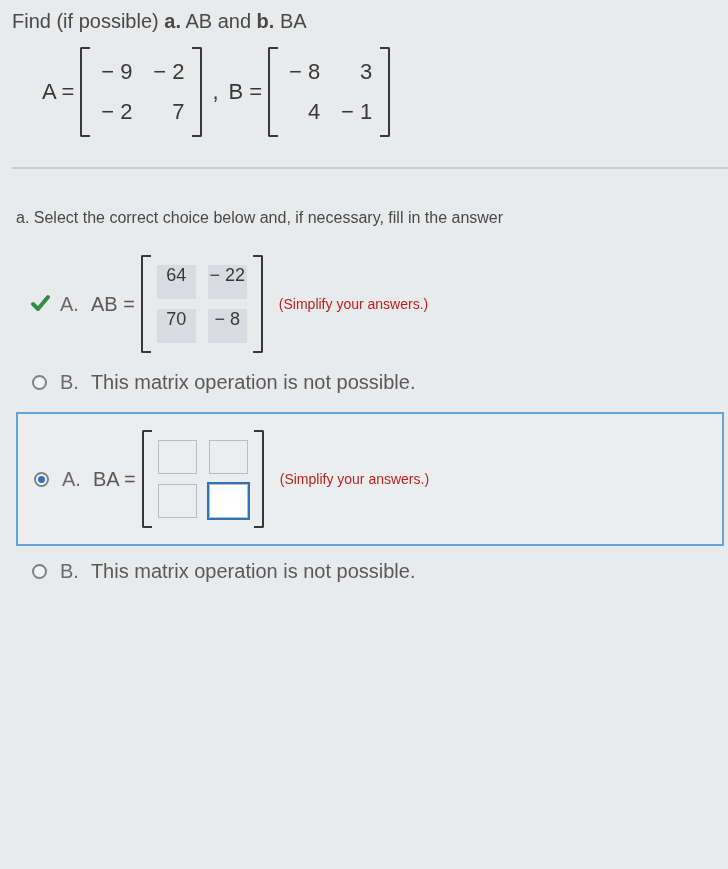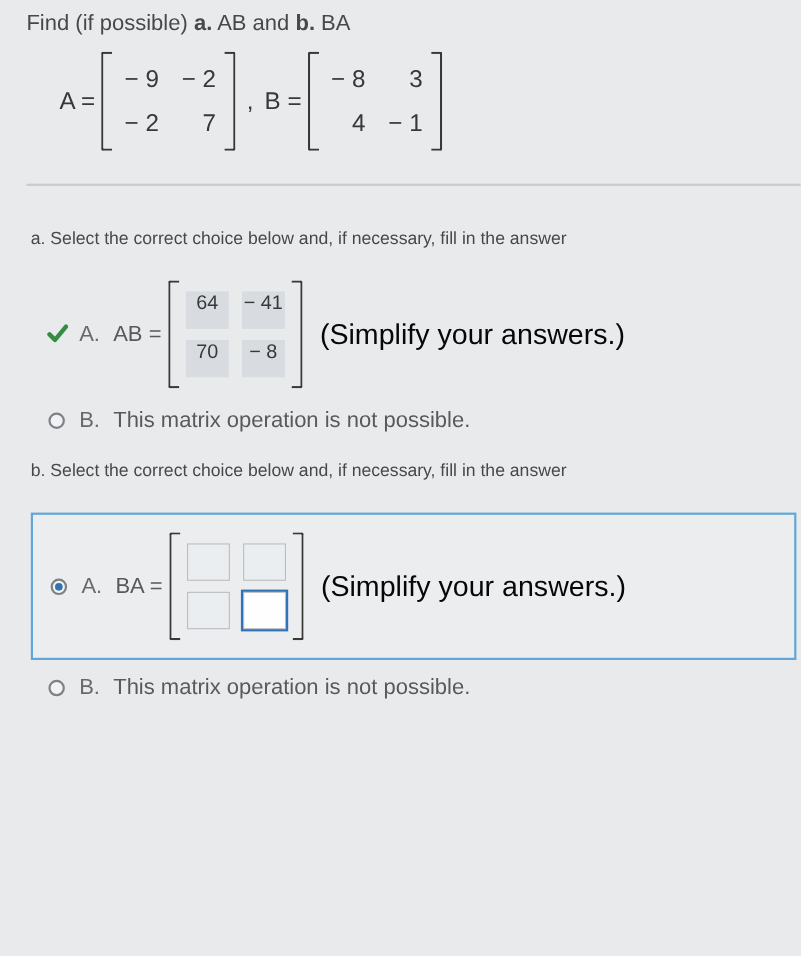--- a/index.html
+++ b/index.html
@@ -5,21 +5,21 @@
   * { box-sizing: border-box; margin: 0; padding: 0; }
   body {
     font-family: Arial, Helvetica, sans-serif;
     background: #e8eaec;
     width: 728px;
     height: 869px;
     overflow: hidden;
     color: #333;
     filter: contrast(0.95) brightness(1.02);
   }
-  .page { padding: 10px 0 0 24px; }
+  .page { padding: 10px 0 0 12px; }
   .prompt { font-size: 20px; color: #444; margin-bottom: 14px; }
   .bold { font-weight: bold; }
   .matrix-row {
     display: flex;
     align-items: center;
     font-size: 22px;
     color: #333;
     margin-left: 30px;
     margin-bottom: 30px;
   }
@@ -93,21 +93,21 @@
   .ans-cells input, .ans-cells .filled {
     width: 39px; height: 34px;
     text-align: center;
     font-size: 18px;
     border: none;
     background: #d8dce0;
     color: #333;
   }
   .ans-cells input { background: #eceff1; border: 1px solid #b9bdc1; }
   .ans-cells input.focus { outline: 2px solid #2b6fb5; background: #fff; }
-  .hint { margin-left: 10px; color: #000000; font-size: 26px; }
+  .hint { margin-left: 10px; color: #b91c1c; font-size: 14px; }
   .part-b-box {
     border: 2px solid #5ea4d8;
     margin: 10px 4px 14px 4px;
     padding: 16px 8px;
     background: #eceef0;
   }
   .cutoff { overflow: hidden; white-space: nowrap; }
 </style>
 </head>
 <body>
@@ -151,38 +151,37 @@
             <path d="M3 11 L8 16 L18 4" stroke="#2e8b3d" stroke-width="4" fill="none" stroke-linecap="round" stroke-linejoin="round"></path>
           </svg>
       </span>
     </span>
     <span class="choice-letter">A.</span>
     <span>AB =</span>
     <span class="ans-matrix">
       <span class="bracket"></span>
       <span class="ans-cells">
         <span class="filled">64</span>
-        <span class="filled">− 41</span>
+        <span class="filled">− 22</span>
         <span class="filled">70</span>
         <span class="filled">− 8</span>
       </span>
       <span class="bracket right"></span>
     </span>
     <span class="hint">(Simplify your answers.)</span>
   </div>
 
   <div class="choice-row">
     <span class="radio-wrap">
         <span class="radio"></span>
       </span>
     <span class="choice-letter">B.</span>
     <span>This matrix operation is not possible.</span>
   </div>
 
-  <div class="part-label cutoff" style="margin-top:26px;">b.  Select the correct choice below and, if necessary, fill in the answer</div>
 
   <div class="part-b-box">
     <div class="choice-row" style="margin:0 0 0 2px;">
       <span class="radio-wrap">
           <span class="radio selected"></span>
         </span>
       <span class="choice-letter">A.</span>
       <span>BA =</span>
       <span class="ans-matrix">
         <span class="bracket"></span>

